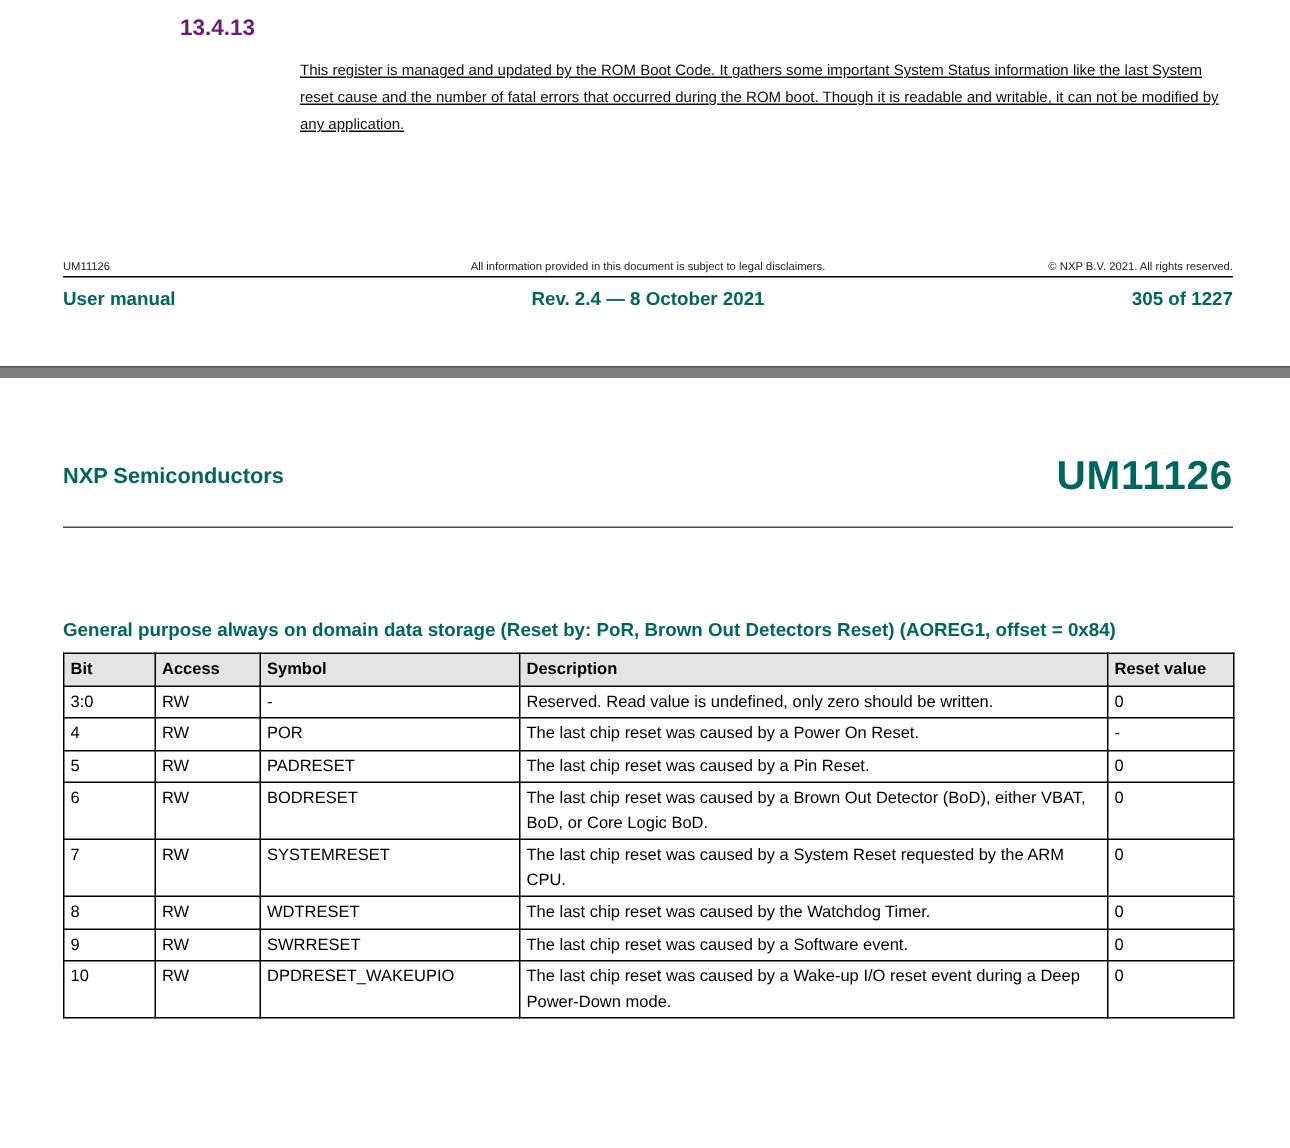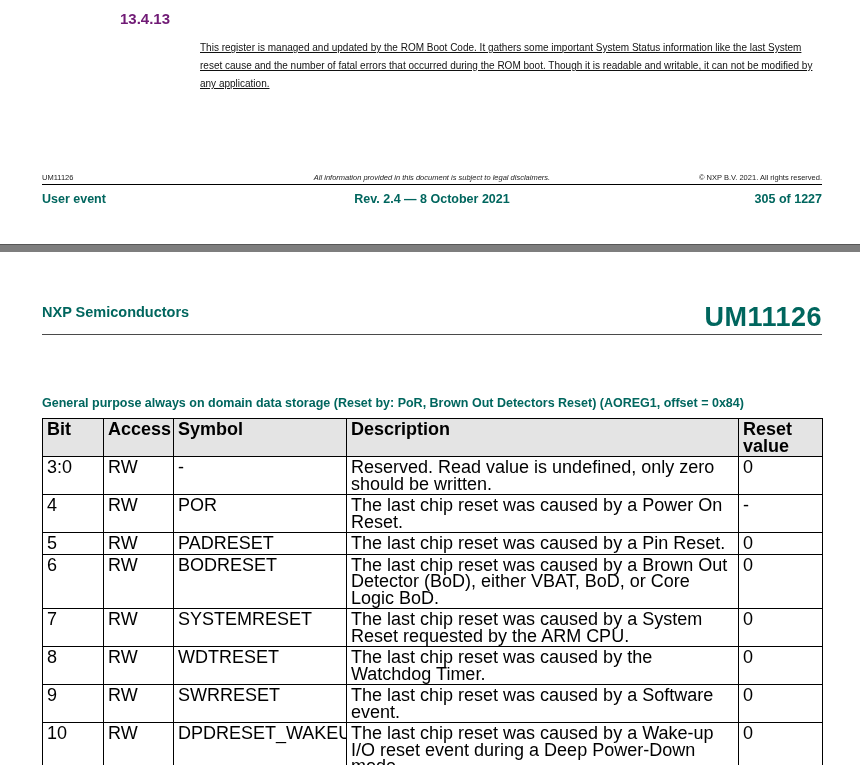--- a/index.html
+++ b/index.html
@@ -22,80 +22,80 @@
     margin-left: 200px; margin-top: 12px; width: 624px;
     font-size: 10px; line-height: 18px; color: #111; text-decoration: underline;
   }
   .footer { margin-left: 42px; width: 780px; margin-top: 80px; }
   .footer-tiny {
     display: flex; align-items: flex-end;
     font-size: 7.5px; color: #222;
     border-bottom: 1px solid #000; padding-bottom: 2px;
   }
   .footer-tiny .l { flex: 1 1 0; text-align: left; }
-  .footer-tiny .c { flex: 0 0 auto; text-align: center; font-style: italic; }
+  .footer-tiny .c { flex: 0 0 auto; text-align: center; }
   .footer-tiny .r { flex: 1 1 0; text-align: right; }
   .footer-bold {
     display: flex; margin-top: 7px;
     font-size: 12.5px; font-weight: bold; color: #00665E;
   }
   .footer-bold .l { flex: 1 1 0; text-align: left; }
   .footer-bold .c { flex: 0 0 auto; text-align: center; }
   .footer-bold .r { flex: 1 1 0; text-align: right; }
 
   
   .separator {
     width: 860px; height: 8px; margin-top: 38px;
     background: #7e7e7e; border-top: 1px solid #565656;
   }
 
   
   .p2 { margin-top: 52px; }
   .p2-header {
-    display: flex; justify-content: space-between; align-items: flex-start;
-    border-bottom: 1.5px solid #4a4a4a; padding-bottom: 3px; gap: 24px;
+    display: flex; justify-content: space-between; align-items: flex-end;
+    border-bottom: 1.5px solid #4a4a4a; padding-bottom: 20px; gap: 24px;
   }
   .company { color: #00665E; font-weight: bold; font-size: 14.5px; padding-bottom: 5px; }
   .docid-big { color: #00665E; font-weight: bold; font-size: 27px; line-height: 1; letter-spacing: 0.5px; }
   .chapter {
     margin-top: 6px; text-align: right;
     color: #00665E; font-weight: bold; font-size: 13px;
   }
   .caption {
     margin-top: 60px; color: #00665E; font-weight: bold;
     font-size: 12.5px; line-height: 16px;
   }
   table.reg {
     margin-top: 7px; width: 780px;
     border-collapse: collapse; table-layout: fixed;
   }
   table.reg th, table.reg td {
     border: 1px solid #000; text-align: left; vertical-align: top;
-    font-size: 18px; line-height: 16.5px; padding: 2px 4px;
+    font-size: 11px; line-height: 16.5px; padding: 2px 4px;
     overflow: hidden;
   }
   table.reg th { background: #e4e4e4; font-weight: bold; }
 </style>
 </head>
 <body>
 
 <div class="p1">
   <div class="heading">
     <span class="num">13.4.13</span>
   </div>
   <div class="para">This register is managed and updated by the ROM Boot Code. It gathers some important System Status information like the last System reset cause and the number of fatal errors that occurred during the ROM boot. Though it is readable and writable, it can not be modified by any application.</div>
 
   <div class="footer">
     <div class="footer-tiny">
       <span class="l">UM11126</span>
       <span class="c">All information provided in this document is subject to legal disclaimers.</span>
       <span class="r">© NXP B.V. 2021. All rights reserved.</span>
     </div>
     <div class="footer-bold">
-      <span class="l">User event</span>
+      <span class="l">User manual</span>
       <span class="c">Rev. 2.4 — 8 October 2021</span>
       <span class="r">305 of 1227</span>
     </div>
   </div>
 </div>
 
 <div class="separator"></div>
 
 <div class="p2 content">
   <div class="p2-header">

